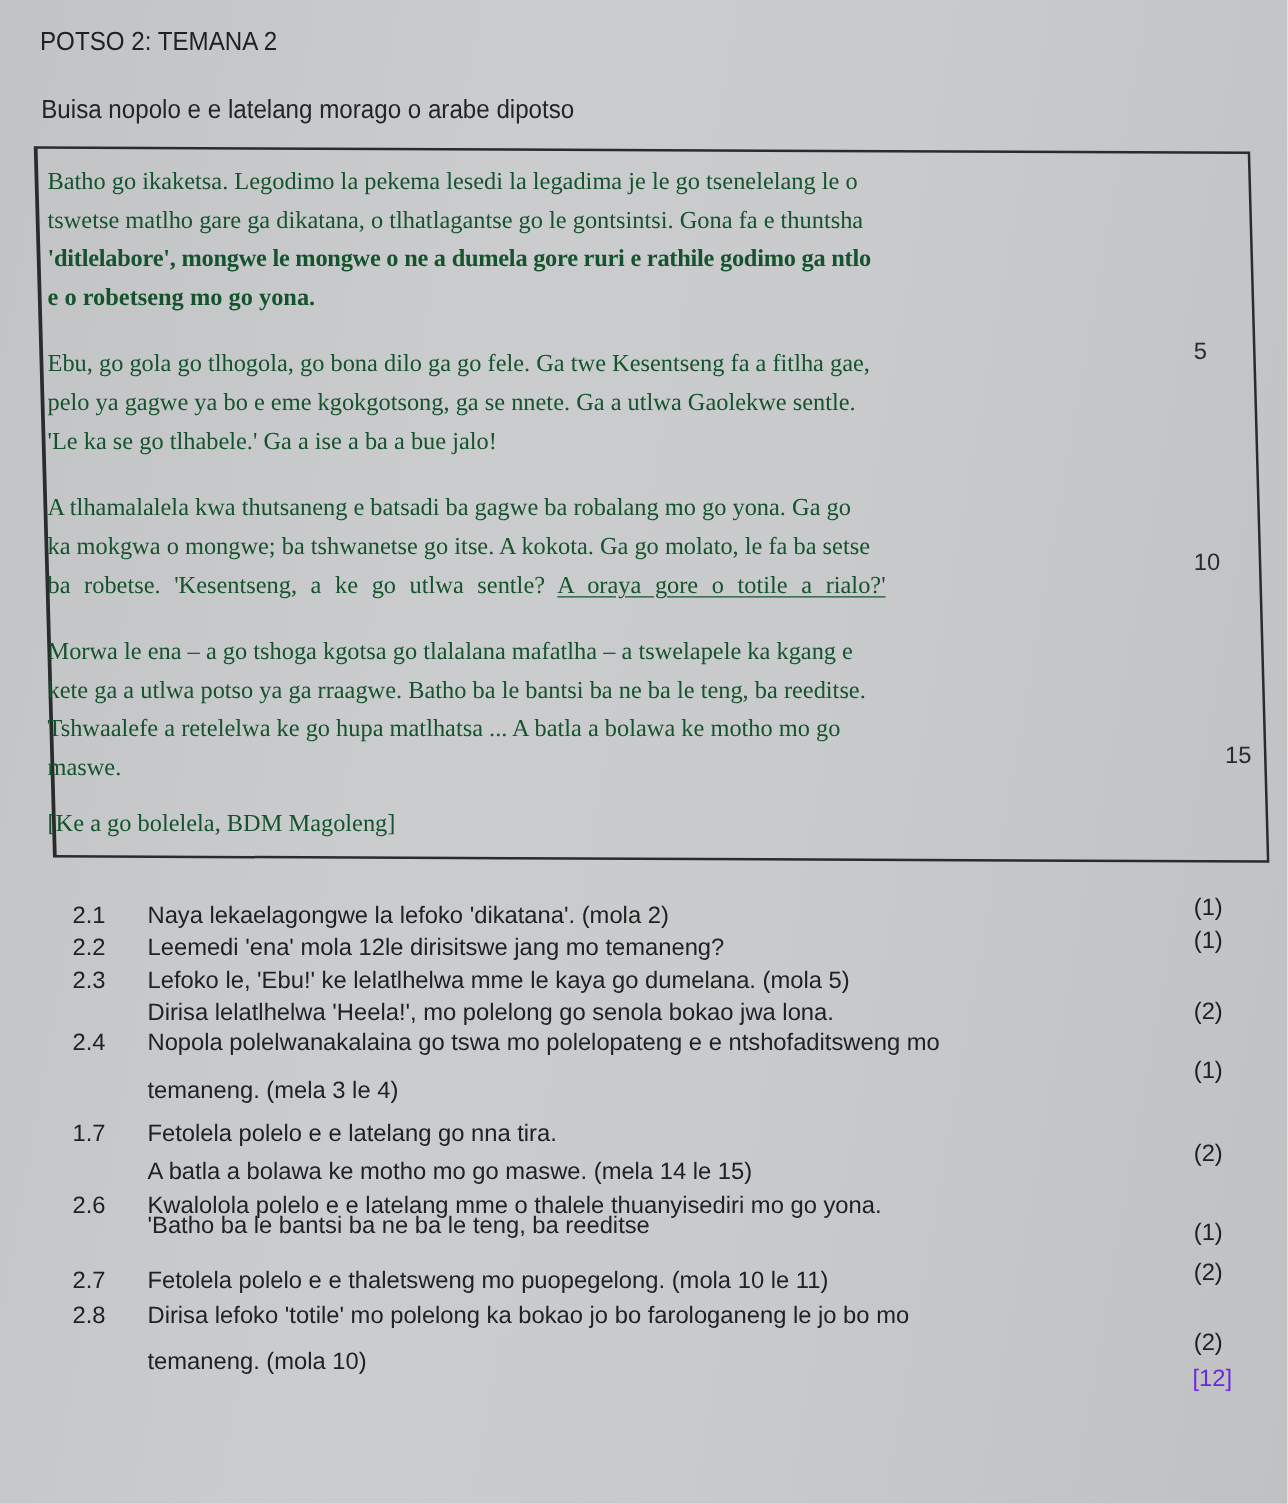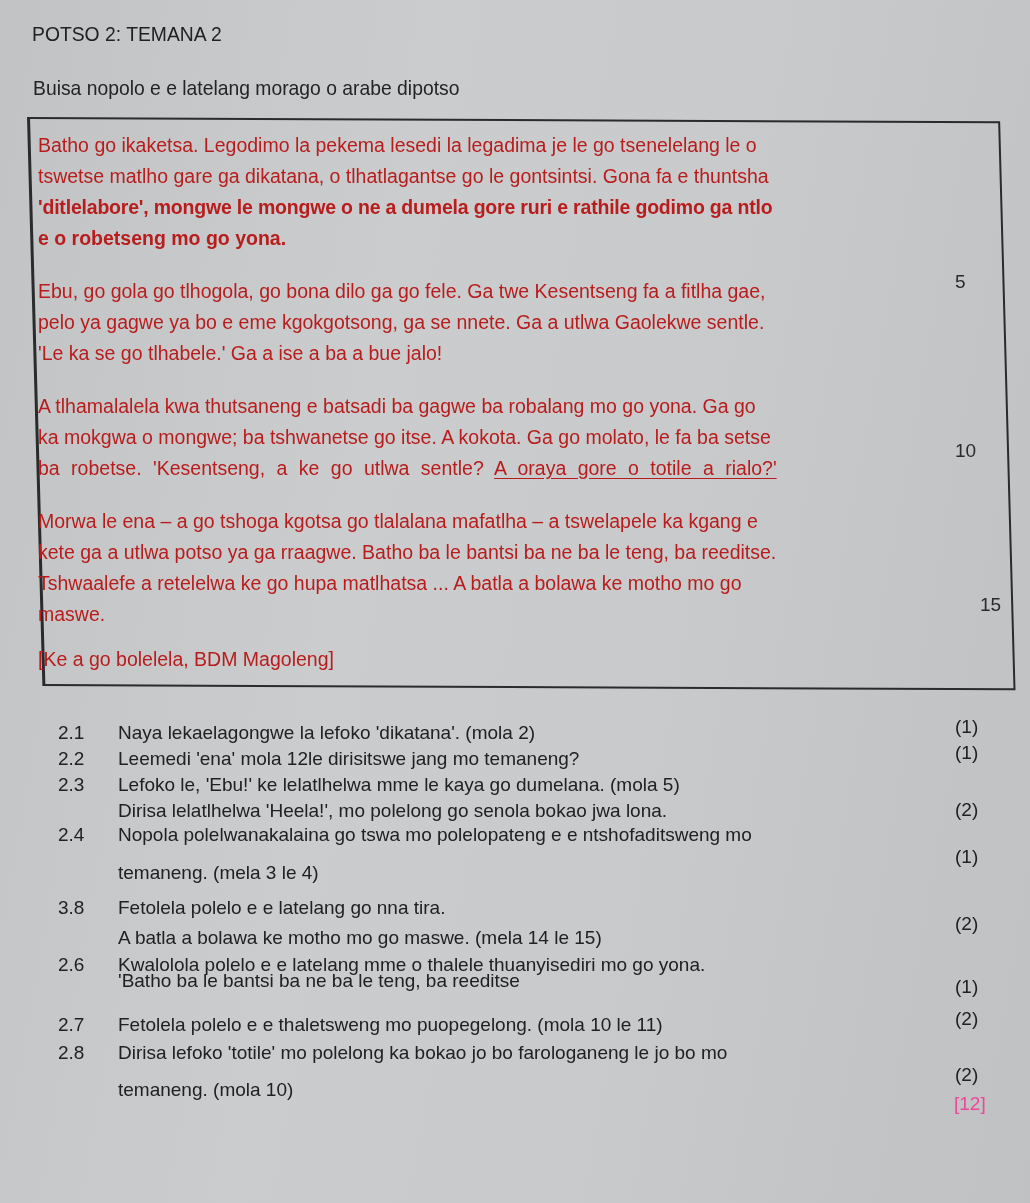--- a/index.html
+++ b/index.html
@@ -47,21 +47,22 @@
       border-left-width: 3px;
       transform: skewX(1.8deg) rotate(0.25deg);
       transform-origin: left top;
     }
     .passage {
       position: absolute;
       left: 38px; top: 130px;
       width: 905px;
       font-size: 19.5px;
       line-height: 31px;
-      color: #b91c1c;
+      color: #14532d;
+      font-family: Liberation Serif, serif;
     }
     .para {
       margin: 0 0 22px 0;
       text-align: justify;
     }
     .para .line {
       display: block;
       white-space: nowrap;
     }
     .underline {
@@ -100,21 +101,21 @@
     }
     .q-mark {
       position: absolute;
       left: 897px;
       white-space: nowrap;
     }
     .total {
       position: absolute;
       left: 954px; top: 1093px;
       font-size: 19px;
-      color: #ec4899;
+      color: #6d28d9;
     }
   </style>
 </head>
 <body>
 
 <div class="page">
 
   <div class="heading">POTSO 2: TEMANA 2</div>
   <div class="instruction">Buisa nopolo e e latelang morago o arabe dipotso</div>
 
@@ -179,21 +180,21 @@
     </div>
 
     <div class="q" style="top:112px;">
       <span class="q-num">2.4</span>
       <span class="q-text">Nopola polelwanakalaina go tswa mo polelopateng e e ntshofaditsweng mo</span>
       <span class="q-text" style="top:38px;">temaneng. (mela 3 le 4)</span>
       <span class="q-mark" style="top:22px;">(1)</span>
     </div>
 
     <div class="q" style="top:185px;">
-      <span class="q-num">3.8</span>
+      <span class="q-num">1.7</span>
       <span class="q-text">Fetolela polelo e e latelang go nna tira.</span>
       <span class="q-text" style="top:30px;">A batla a bolawa ke motho mo go maswe. (mela 14 le 15)</span>
       <span class="q-mark" style="top:16px;">(2)</span>
     </div>
 
     <div class="q" style="top:242px;">
       <span class="q-num">2.6</span>
       <span class="q-text">Kwalolola polelo e e latelang mme o thalele thuanyisediri mo go yona.</span>
       <span class="q-text" style="top:16px;">'Batho ba le bantsi ba ne ba le teng, ba reeditse</span>
       <span class="q-mark" style="top:22px;">(1)</span>

